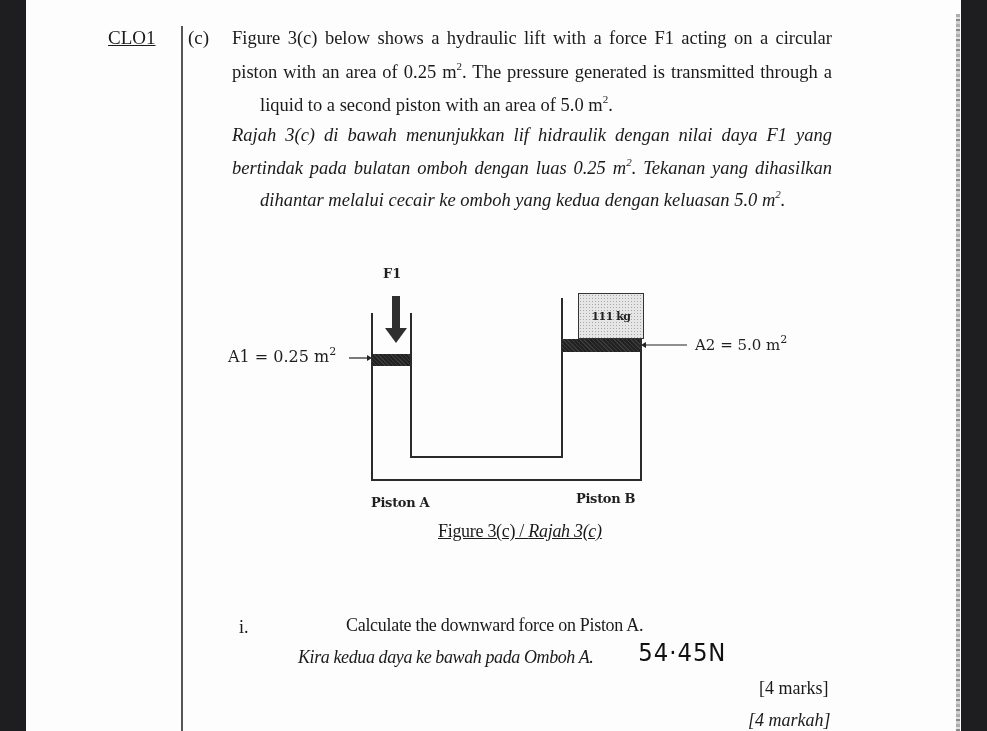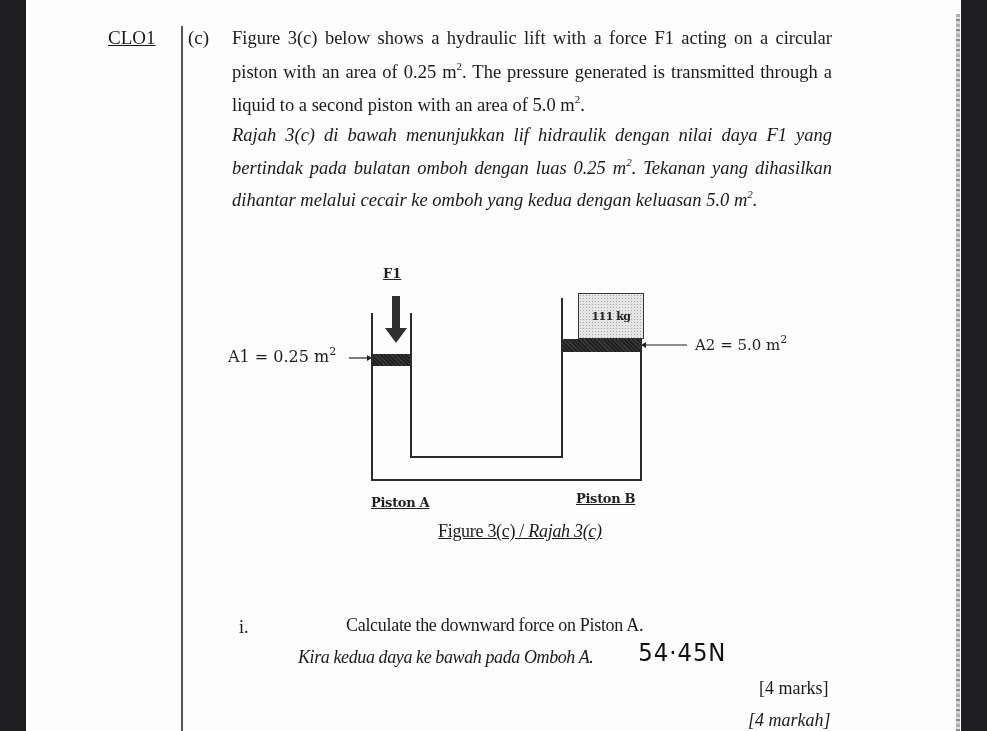--- a/index.html
+++ b/index.html
@@ -16,32 +16,32 @@
   .divider { position:absolute; left:181px; top:26px; width:1.5px; height:705px; background:#555; }
 
   .txt { position:absolute; white-space:nowrap; font-size:19px; line-height:22px; }
   .it { font-style:italic; }
   sup { font-size:11px; line-height:0; position:relative; top:-1px; }
 
   .clo { left:108px; top:27px; font-size:19px;text-decoration:underline; }
   .part { left:188px; top:27px; }
 
   .para { position:absolute; left:232px; width:600px; font-size:18.5px; line-height:22px; text-align:justify; text-align-last:justify; }
-  .para.last { text-align-last:left; }
+  .para.last { text-align-last:left;margin-left:28px; }
 
   
   .ln { position:absolute; background:#2b2b2b; }
   .piston { position:absolute; background:#2e2e2e;
     background-image:repeating-linear-gradient(45deg,#3a3a3a 0 1px,#222 1px 3px); }
   .mass { position:absolute; border:1.5px solid #333; background:#e6e6e6;
     background-image:radial-gradient(#a8a8a8 0.6px, transparent 0.7px); background-size:3px 3px;
     display:flex; align-items:center; justify-content:center; box-sizing:border-box; }
   .mass span { font-family:"DejaVu Serif",serif; font-weight:bold; font-size:11px; color:#222; letter-spacing:-0.5px; }
   .lbl { position:absolute; font-family:"DejaVu Serif",serif; white-space:nowrap; color:#1f1f1f; }
-  .bold { font-weight:bold;text-decoration:underline; }
+  .bold { font-weight:bold; }
 
   .hand { position:absolute; font-family:"DejaVu Sans",sans-serif; font-size:24px; color:#111; letter-spacing:1px; transform:scaleX(0.95); }
 </style>
 </head>
 <body>
 
 <div class="dark-left"></div>
 <div class="edge-right"></div>
 <div class="dark-right"></div>
 <div class="divider"></div>

